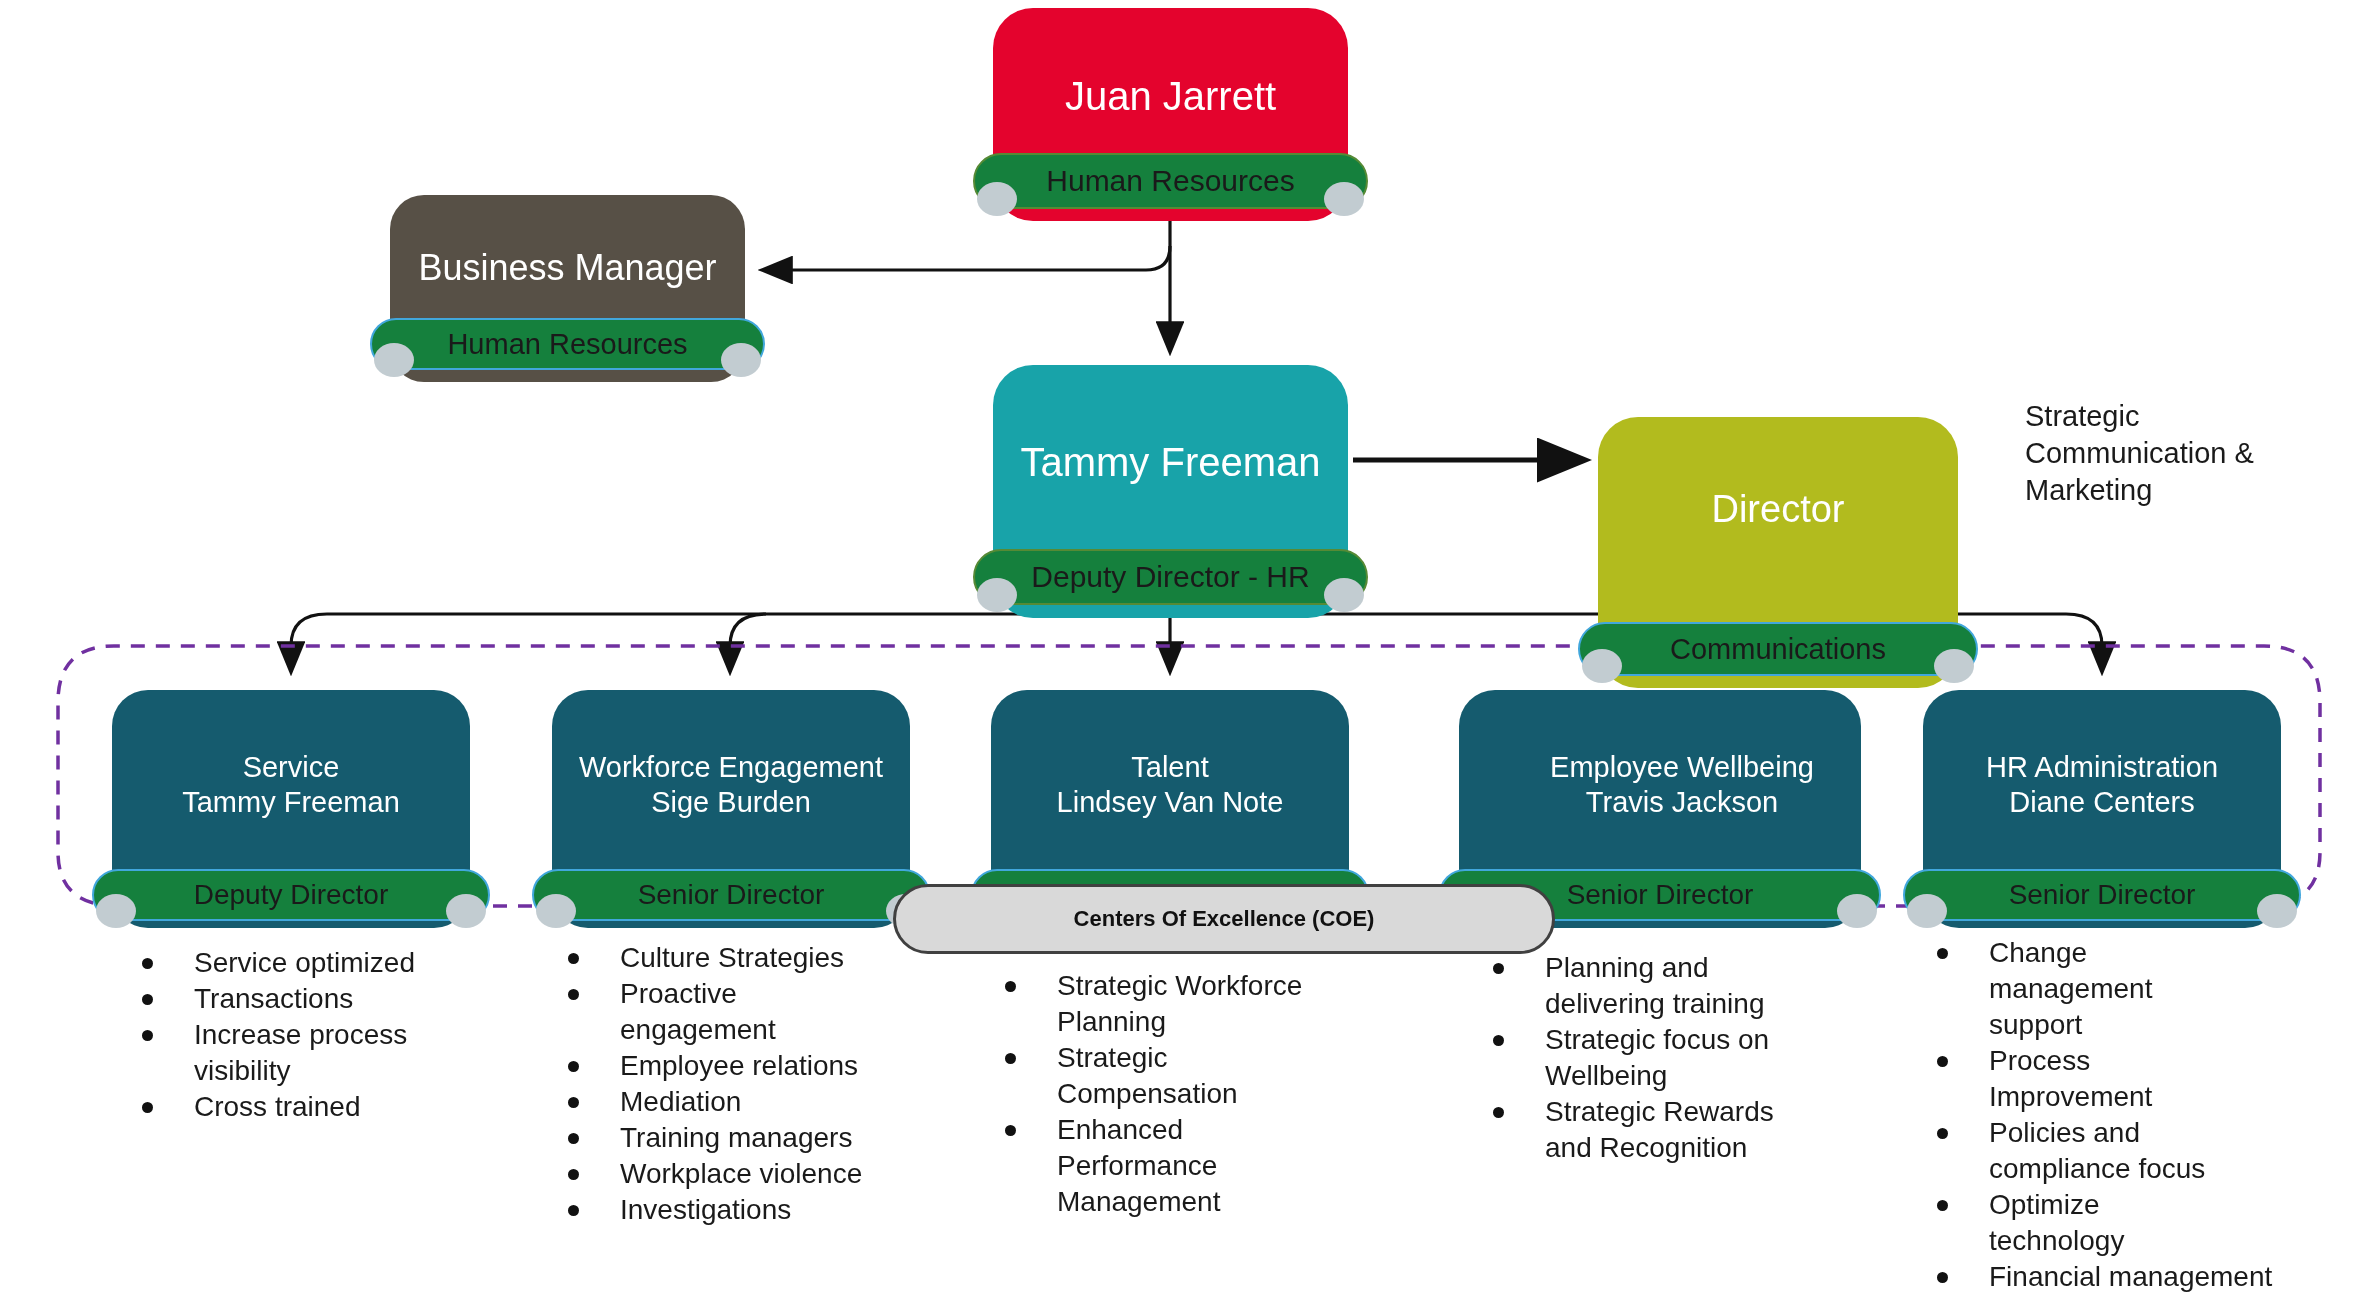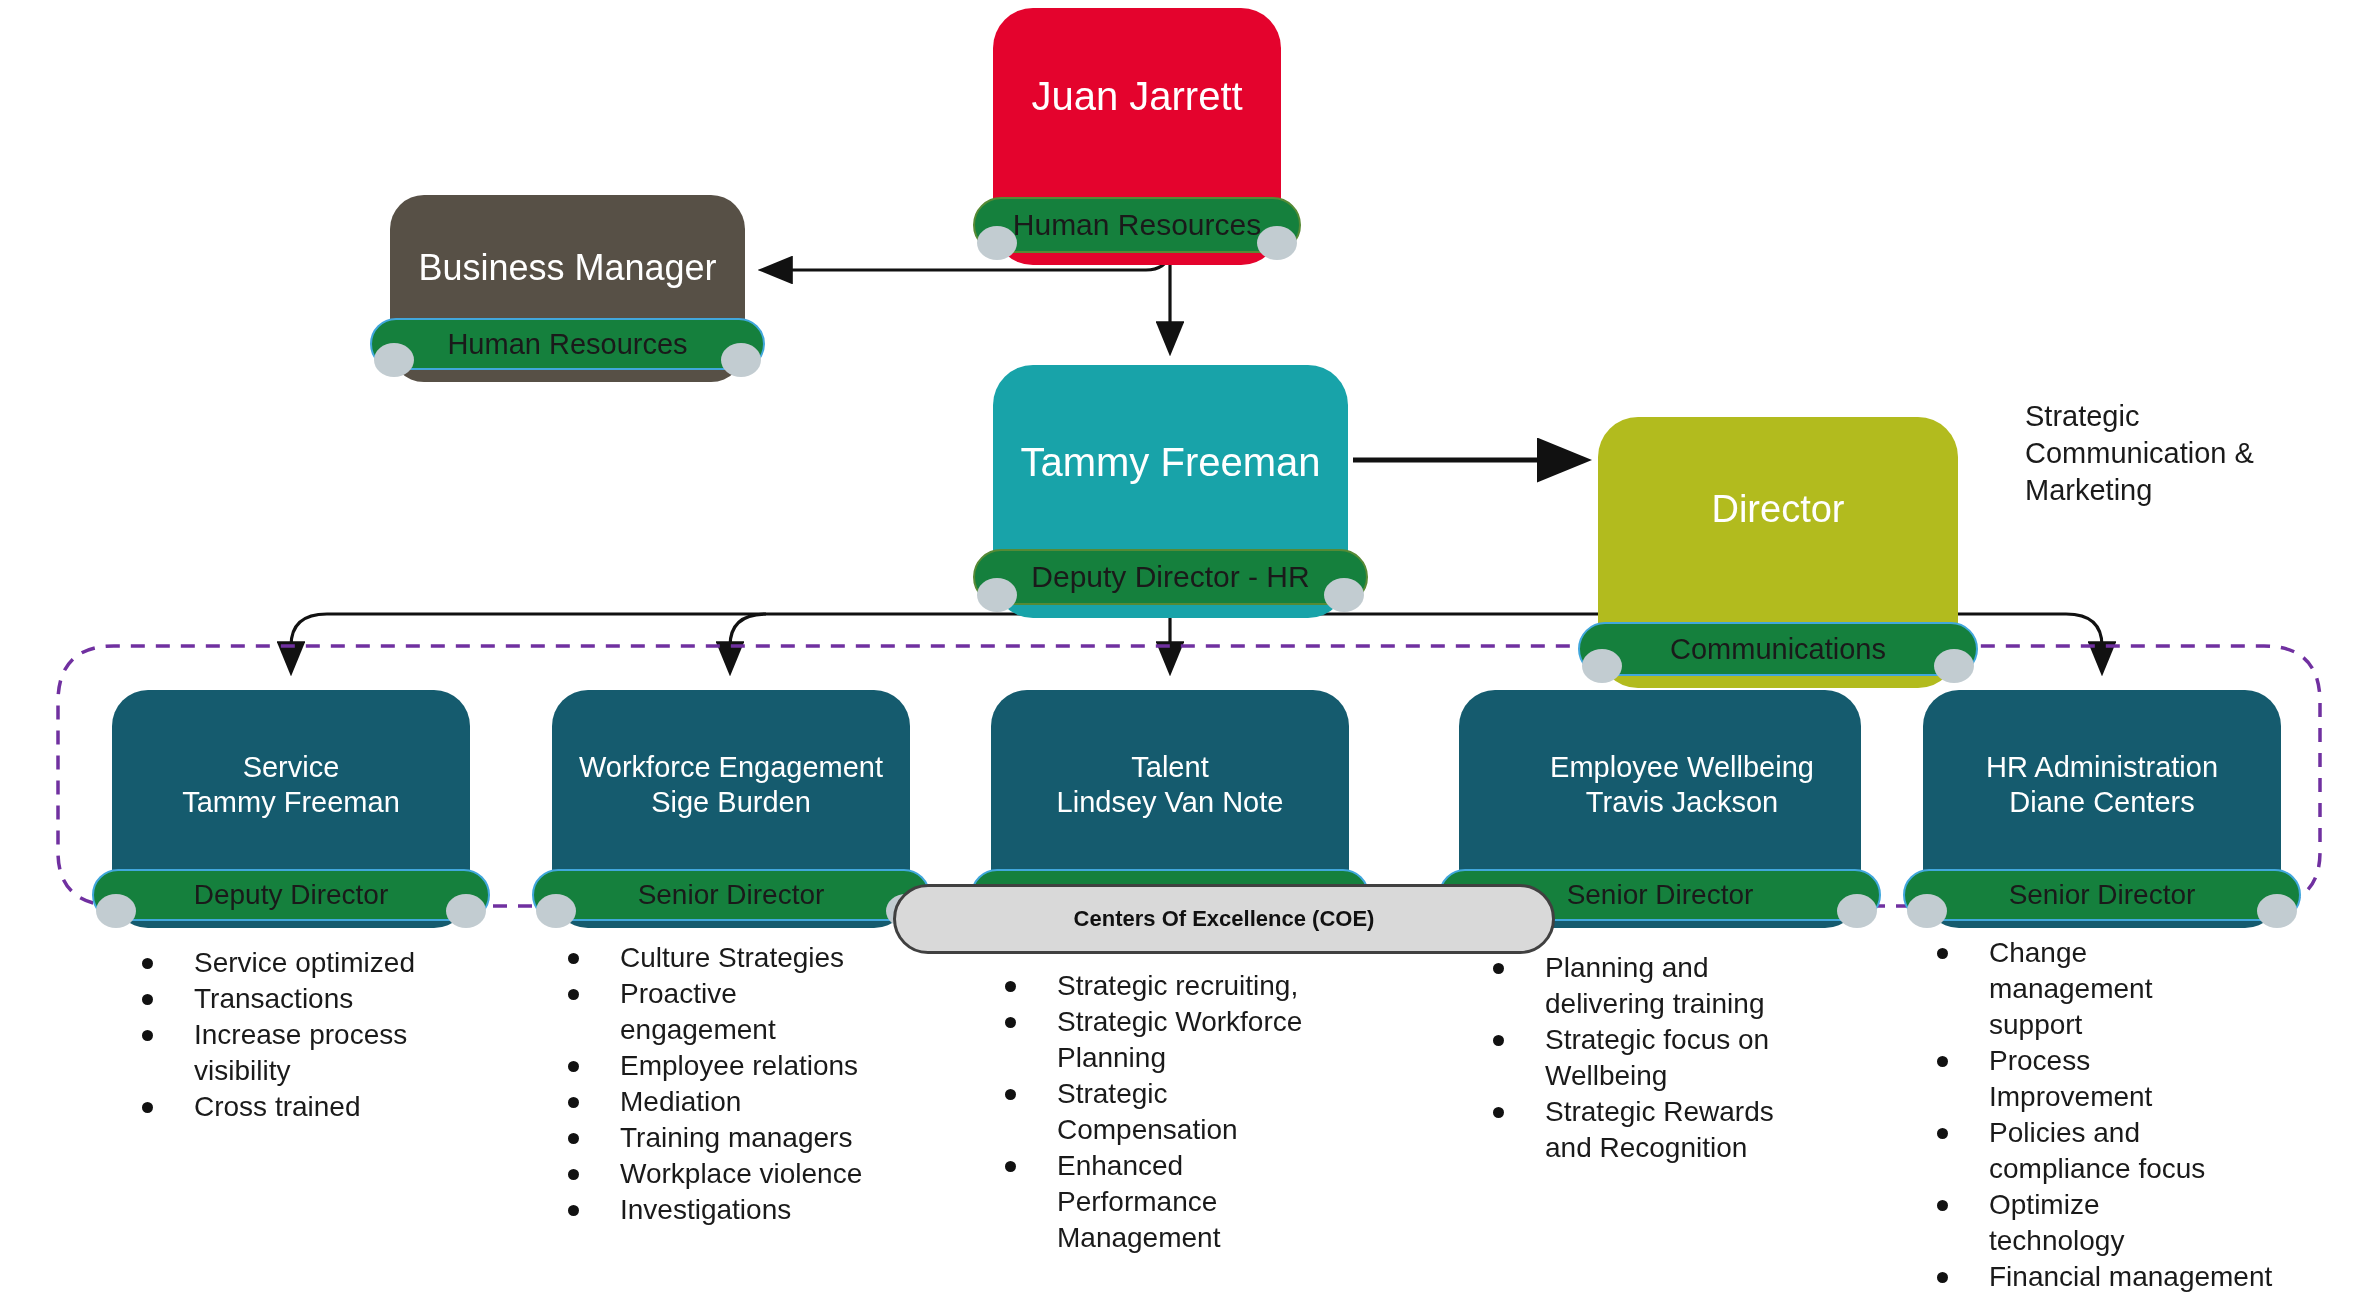--- a/index.html
+++ b/index.html
@@ -32,21 +32,21 @@
   .pill::before,.pill::after{
     content:'';position:absolute;z-index:-1;bottom:-9px;width:40px;height:34px;
     border-radius:50%;background:#c2ccd1;
   }
   .pill::before{left:2px;}
   .pill::after{right:2px;}
   .pill.green-edge{border:2.5px solid #568a35;}
   .pill.blue-edge{border:2.5px solid #41a7dc;}
 
   
-  .node.juan{left:993px;top:8px;width:288px;height:177px;background:#e4032d;padding-bottom:80px;}
+  .node.juan{left:993px;top:8px;width:355px;height:177px;background:#e4032d;padding-bottom:36px;}
   .node.juan .name{font-size:40px;}
   .node.juan .pill{bottom:12px;height:52px;font-size:30px;}
 
   .node.business{left:390px;top:195px;width:355px;height:145px;background:#575046;border-radius:34px;padding-bottom:42px;}
   .node.business .name{font-size:36px;}
   .node.business .pill{bottom:12px;height:48px;font-size:29px;}
 
   .node.tammy{left:993px;top:365px;width:355px;height:195px;background:#18a3a9;padding-bottom:58px;}
   .node.tammy .name{font-size:40px;}
   .node.tammy .pill{bottom:13px;height:52px;font-size:30px;}
@@ -212,21 +212,20 @@
       <li>Culture Strategies</li>
       <li>Proactive
 engagement</li>
       <li>Employee relations</li>
       <li>Mediation</li>
       <li>Training managers</li>
       <li>Workplace violence</li>
       <li>Investigations</li>
     </ul>
   <ul class="bullets l2">
-      <li>Strategic recruiting,</li>
       <li>Strategic Workforce
 Planning</li>
       <li>Strategic
 Compensation</li>
       <li>Enhanced
 Performance
 Management</li>
     </ul>
   <ul class="bullets l3">
       <li>Planning and

